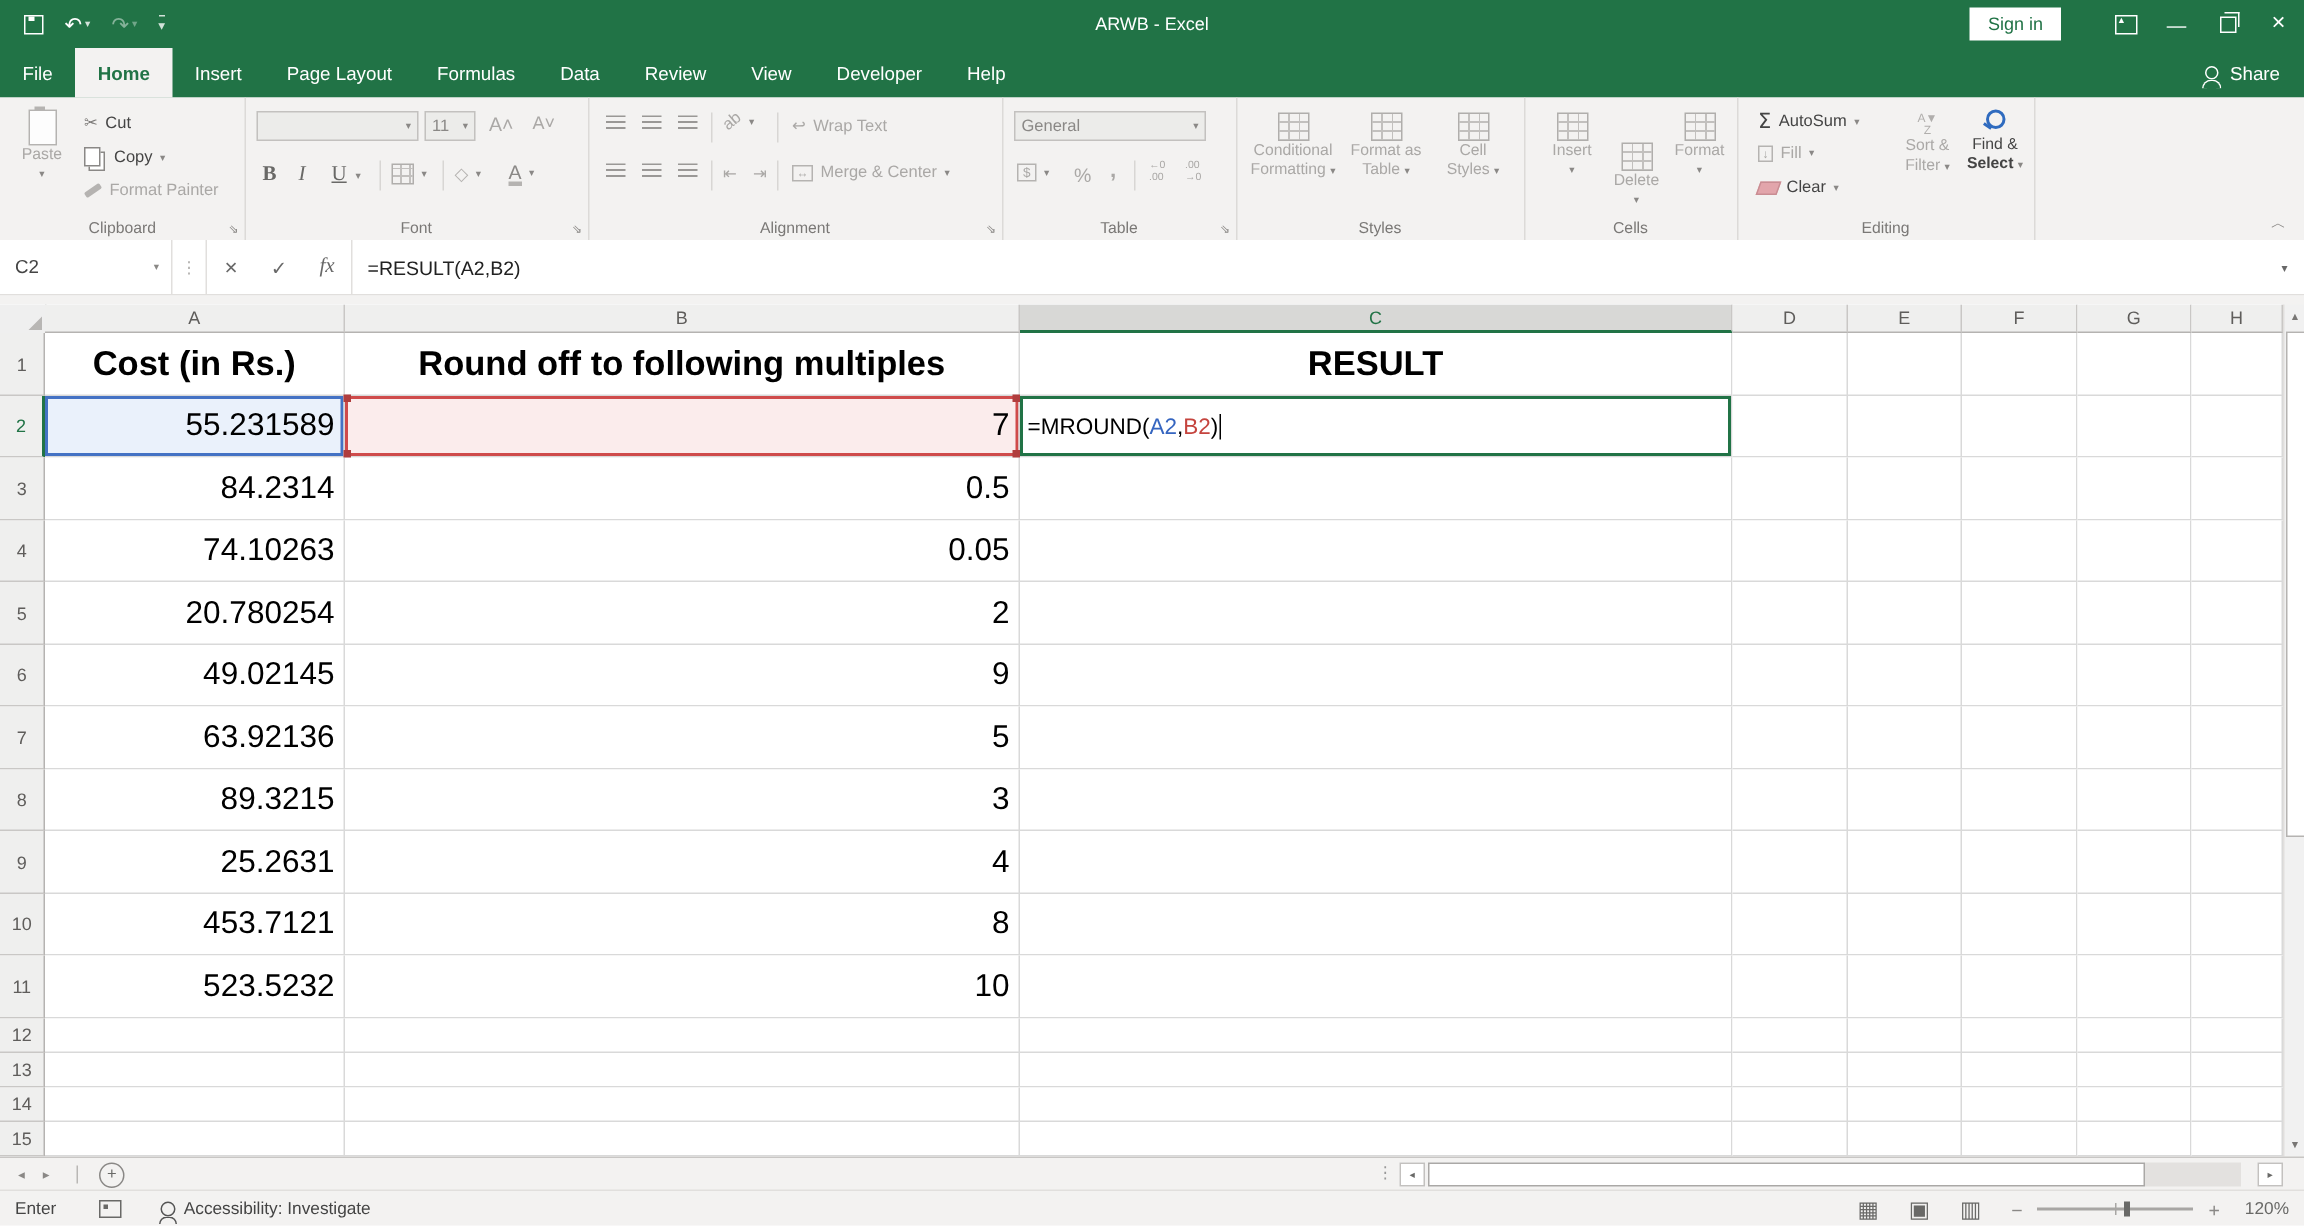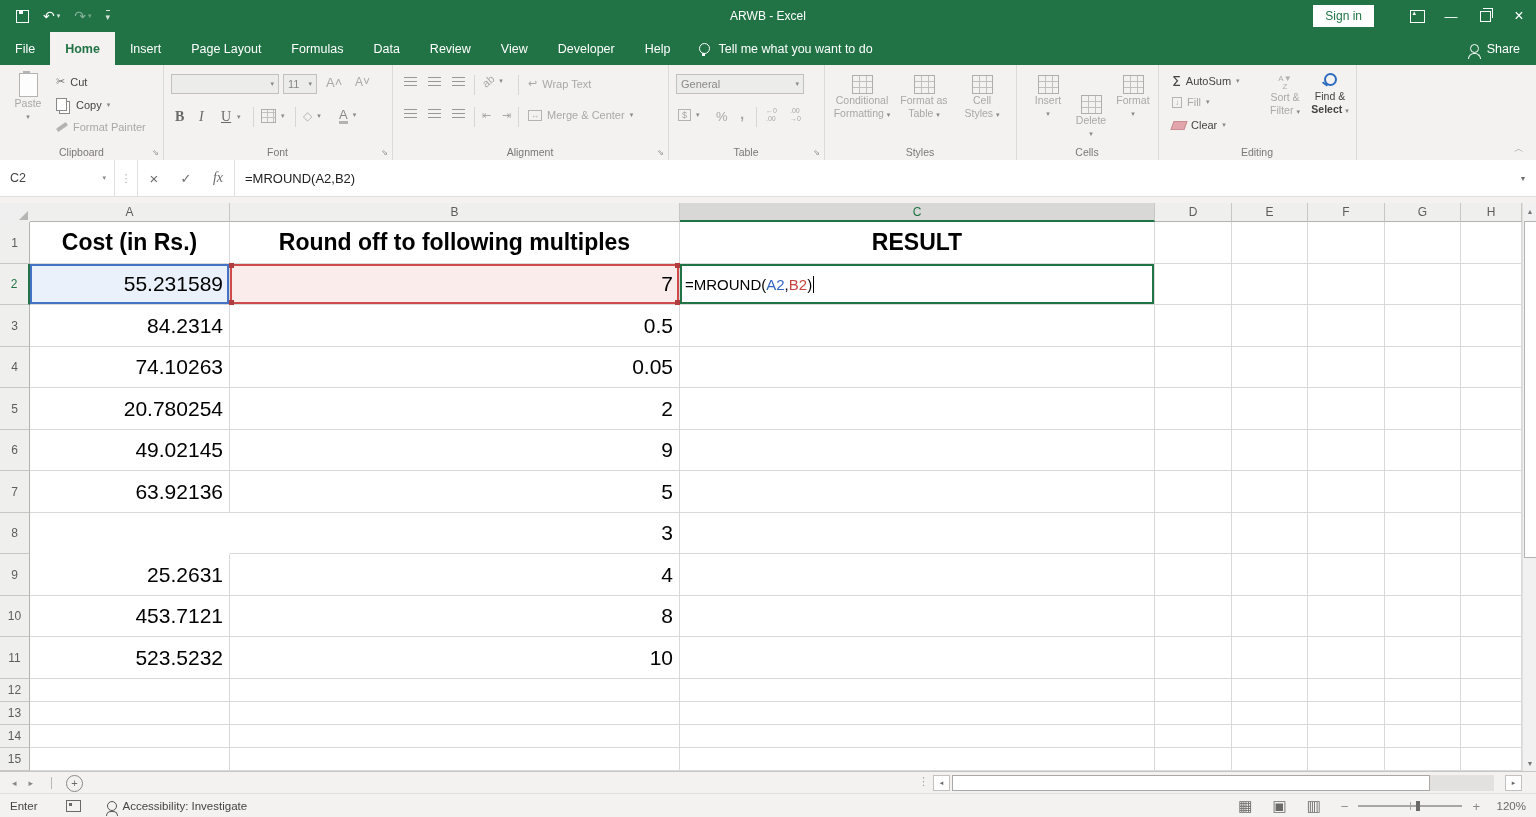--- a/index.html
+++ b/index.html
@@ -169,24 +169,20 @@
         <div class="rtab active">Home</div>
         <div class="rtab">Insert</div>
         <div class="rtab">Page Layout</div>
         <div class="rtab">Formulas</div>
         <div class="rtab">Data</div>
         <div class="rtab">Review</div>
         <div class="rtab">View</div>
         <div class="rtab">Developer</div>
         <div class="rtab">Help</div>
       </div>
-    <div class="tellme">
-      <span class="bulb"></span>
-      <span>Tell me what you want to do</span>
-    </div>
     <div class="share">
       <span class="person"></span>
       <span>Share</span>
     </div>
   </div>
 
   <div class="ribbon">
 
     <div class="group" style="left:0;width:163px;">
       <div class="bigbtn dis" style="left:8px;top:8px;width:40px;">
@@ -407,21 +403,21 @@
     <div class="fbtn">
         <span style="font-size:15px;">×</span>
       </div>
     <div class="fbtn">
         <span>✓</span>
       </div>
     <div class="fbtn">
         <span class="fx">fx</span>
       </div>
     <div class="ftextwrap">
-      <span>=MROUND(A2,B2)</span>
+      <span>=RESULT(A2,B2)</span>
     </div>
     <div class="fexp">▾</div>
   </div>
   <div class="gridgap"></div>
 
   <div class="grid" id="grid">
       <div class="corner"></div>
       <div class="colhead" style="left: 30px; top: 0px; width: 200px; height: 19px;">A</div>
       <div class="colhead" style="left: 230px; top: 0px; width: 450px; height: 19px;">B</div>
       <div class="colhead activecol" style="left: 680px; top: 0px; width: 475px; height: 19px;">C</div>
@@ -501,20 +497,21 @@
       <div class="cell" style="left: 1385px; top: 227px; width: 76px; height: 41px;"></div>
       <div class="cell" style="left: 1461px; top: 227px; width: 61px; height: 41px;"></div>
       <div class="cell num" style="left: 30px; top: 268px; width: 200px; height: 42px;">63.92136</div>
       <div class="cell num" style="left: 230px; top: 268px; width: 450px; height: 42px;">5</div>
       <div class="cell" style="left: 680px; top: 268px; width: 475px; height: 42px;"></div>
       <div class="cell" style="left: 1155px; top: 268px; width: 77px; height: 42px;"></div>
       <div class="cell" style="left: 1232px; top: 268px; width: 76px; height: 42px;"></div>
       <div class="cell" style="left: 1308px; top: 268px; width: 77px; height: 42px;"></div>
       <div class="cell" style="left: 1385px; top: 268px; width: 76px; height: 42px;"></div>
       <div class="cell" style="left: 1461px; top: 268px; width: 61px; height: 42px;"></div>
+      <div class="cell num" style="left: 30px; top: 310px; width: 200px; height: 41px;">89.3215</div>
       <div class="cell num" style="left: 230px; top: 310px; width: 450px; height: 41px;">3</div>
       <div class="cell" style="left: 680px; top: 310px; width: 475px; height: 41px;"></div>
       <div class="cell" style="left: 1155px; top: 310px; width: 77px; height: 41px;"></div>
       <div class="cell" style="left: 1232px; top: 310px; width: 76px; height: 41px;"></div>
       <div class="cell" style="left: 1308px; top: 310px; width: 77px; height: 41px;"></div>
       <div class="cell" style="left: 1385px; top: 310px; width: 76px; height: 41px;"></div>
       <div class="cell" style="left: 1461px; top: 310px; width: 61px; height: 41px;"></div>
       <div class="cell num" style="left: 30px; top: 351px; width: 200px; height: 42px;">25.2631</div>
       <div class="cell num" style="left: 230px; top: 351px; width: 450px; height: 42px;">4</div>
       <div class="cell" style="left: 680px; top: 351px; width: 475px; height: 42px;"></div>

